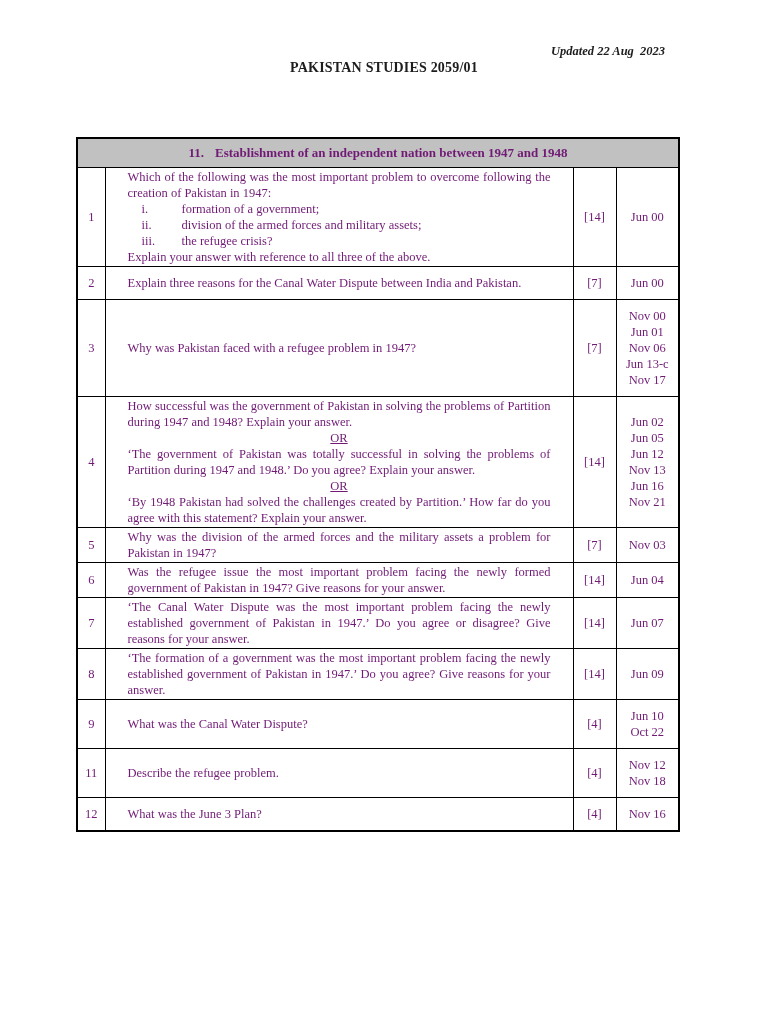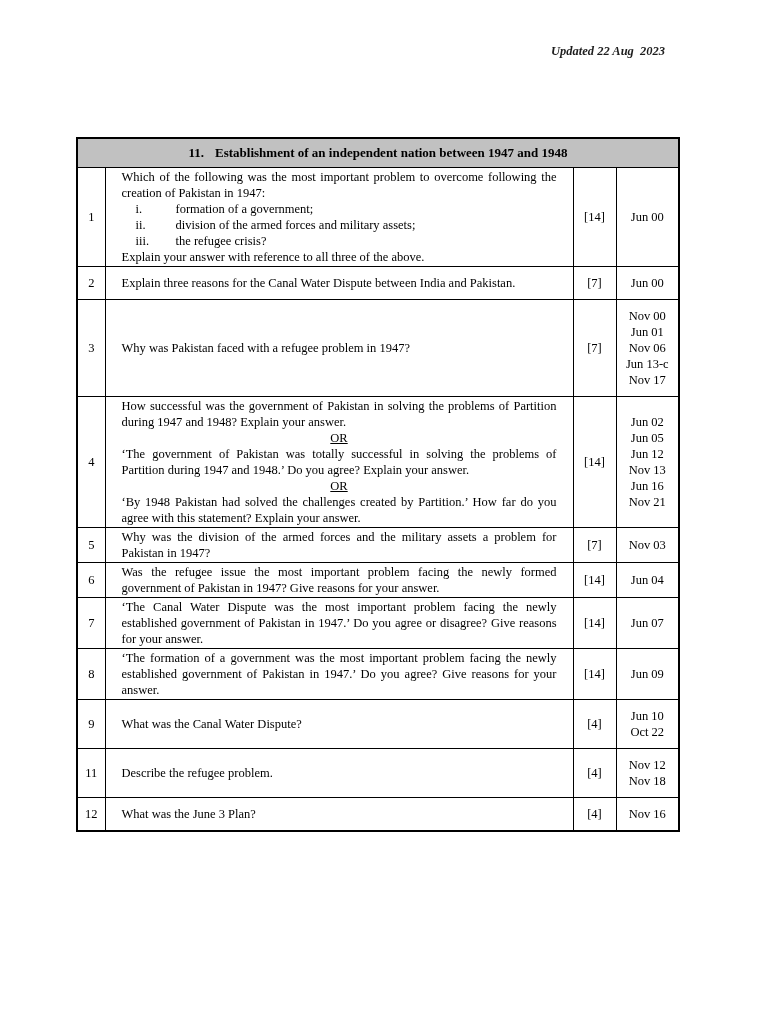--- a/index.html
+++ b/index.html
@@ -21,49 +21,50 @@
     text-align:center;font-weight:bold;font-size:14px;letter-spacing:.2px;
   }
   .doc-subtitle{
     position:absolute;top:80px;left:0;width:768px;
     text-align:center;font-weight:bold;font-size:14px;letter-spacing:.2px;
   }
   table.q-table{
     position:absolute;top:137px;left:76px;
     width:602px;
     border-collapse:collapse;table-layout:fixed;
-    font-size:12.5px;line-height:16px;color:#000000;
+    font-size:12.5px;line-height:16px;color:#701a75;
     border:2px solid #000;
   }
   .q-table th,.q-table td{border:1px solid #000;}
   th.section-header{
     background:#c1c1c1;
     height:24px;
     font-size:13px;font-weight:bold;text-align:center;
     padding:2px 4px;
   }
   .sec-num{margin-right:11px;}
   td.c-num{text-align:center;vertical-align:middle;padding:0 2px;}
-  td.c-q{padding:1px 16px;vertical-align:middle;}
+  td.c-q{padding:1px 22px;vertical-align:middle;}
   td.c-q .para{text-align:justify;}
   td.c-q .item{display:flex;}
   td.c-q .item .marker{flex:0 0 40px;margin-left:14px;}
   td.c-q .item .itext{flex:1;}
   td.c-q .or{text-align:center;}
   td.c-q .or span{text-decoration:underline;}
   td.c-marks{text-align:center;vertical-align:middle;padding:0 2px;margin-left:8px;}
   td.c-dates{text-align:center;vertical-align:middle;padding:8px 2px;}
 </style>
 </head>
 <body>
 
 <div class="page">
 
   <div class="updated">Updated 22 Aug  2023</div>
 
+  <div class="doc-title">PAKISTAN STUDIES 2059/01</div>
 
 
   <table class="q-table">
     <colgroup>
       <col style="width:28px">
       <col style="width:468px">
       <col style="width:43px">
       <col style="width:63px">
     </colgroup>
     <thead>

